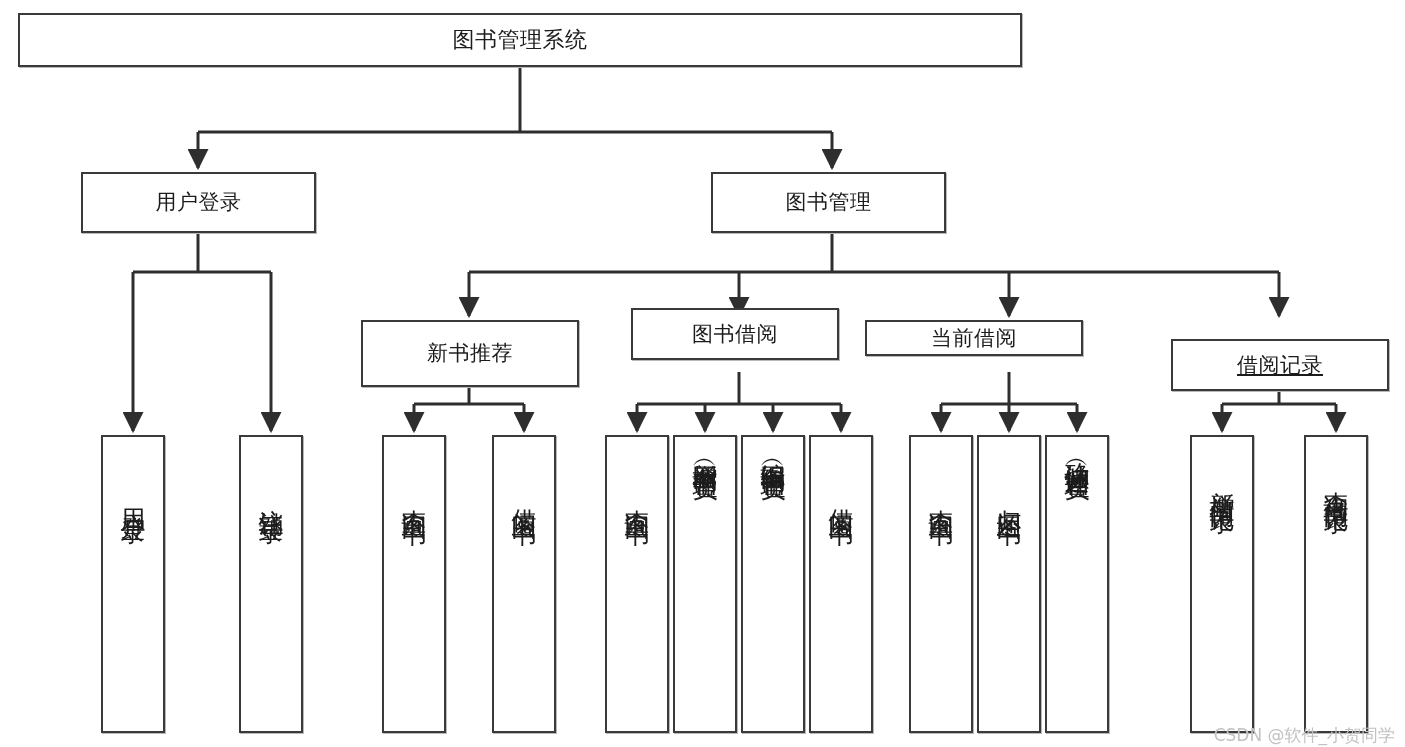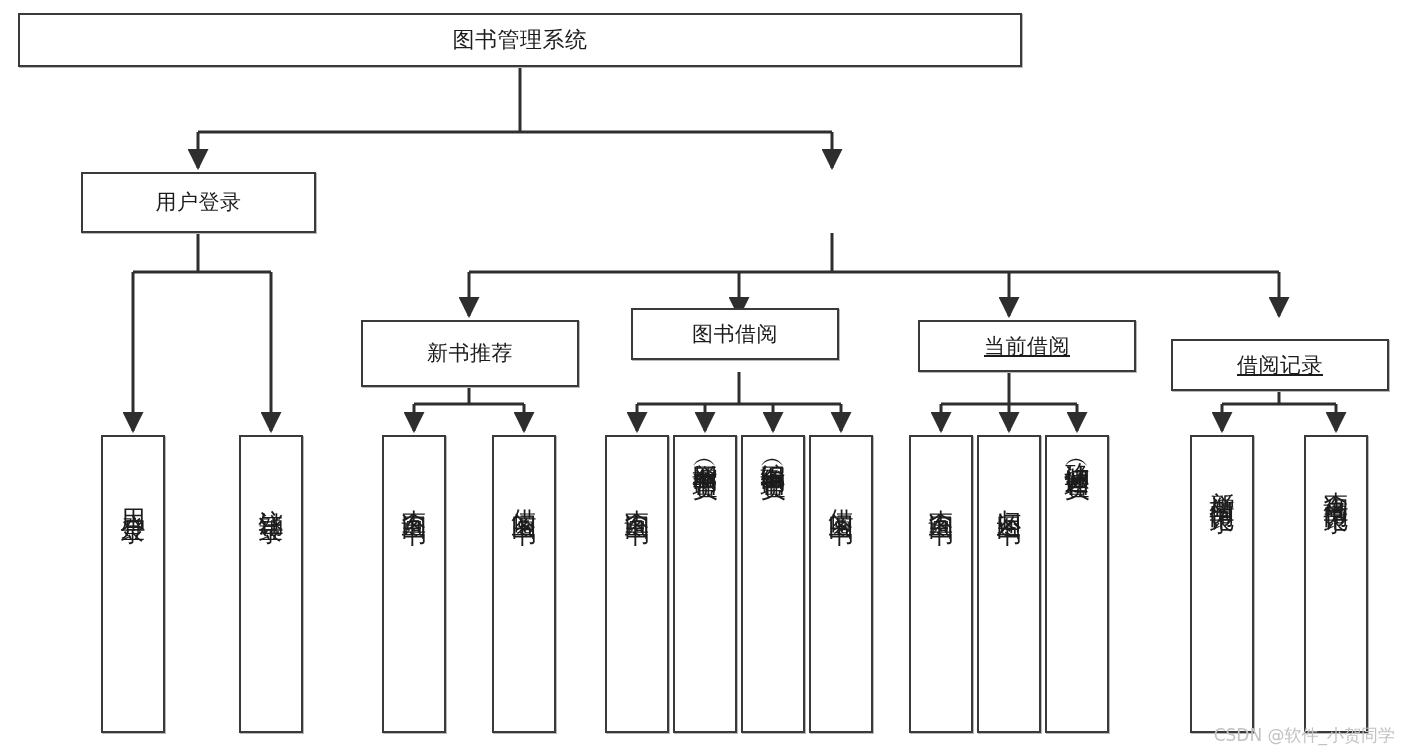--- a/index.html
+++ b/index.html
@@ -124,30 +124,33 @@
   </svg>
 
   <div class="node h root" style="left:18px;top:13px;width:1004px;height:54px;">
     <span class="label">图书管理系统</span>
   </div>
 
   <div class="node h" style="left:81px;top:172px;width:235px;height:61px;">
     <span class="label">用户登录</span>
   </div>
 
+  <div class="node h" style="left:711px;top:172px;width:235px;height:61px;">
+    <span class="label">图书管理</span>
+  </div>
 
   <div class="node h" style="left:361px;top:320px;width:218px;height:67px;">
     <span class="label">新书推荐</span>
   </div>
 
   <div class="node h" style="left:631px;top:308px;width:208px;height:52px;">
     <span class="label">图书借阅</span>
   </div>
 
-  <div class="node h" style="left:918px;top:320px;width:218px;height:52px;text-decoration:underline;">
+  <div class="node h" style="left:865px;top:320px;width:218px;height:36px;">
     <span class="label">当前借阅</span>
   </div>
 
   <div class="node h" style="left:1171px;top:339px;width:218px;height:52px;text-decoration:underline;">
     <span class="label">借阅记录</span>
   </div>
 
   <div class="node v mid2" style="left:101px;top:435px;width:64px;height:298px;">
     <span class="label">用户登录</span>
   </div>

